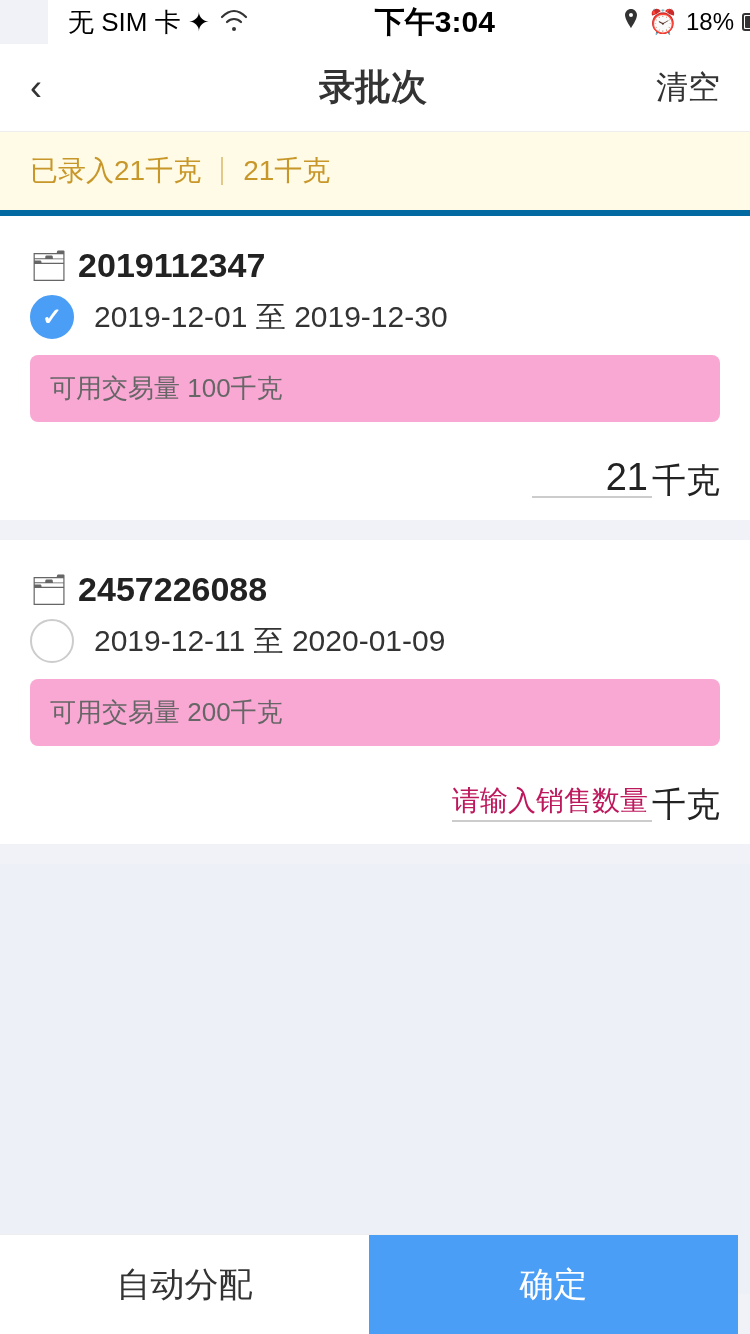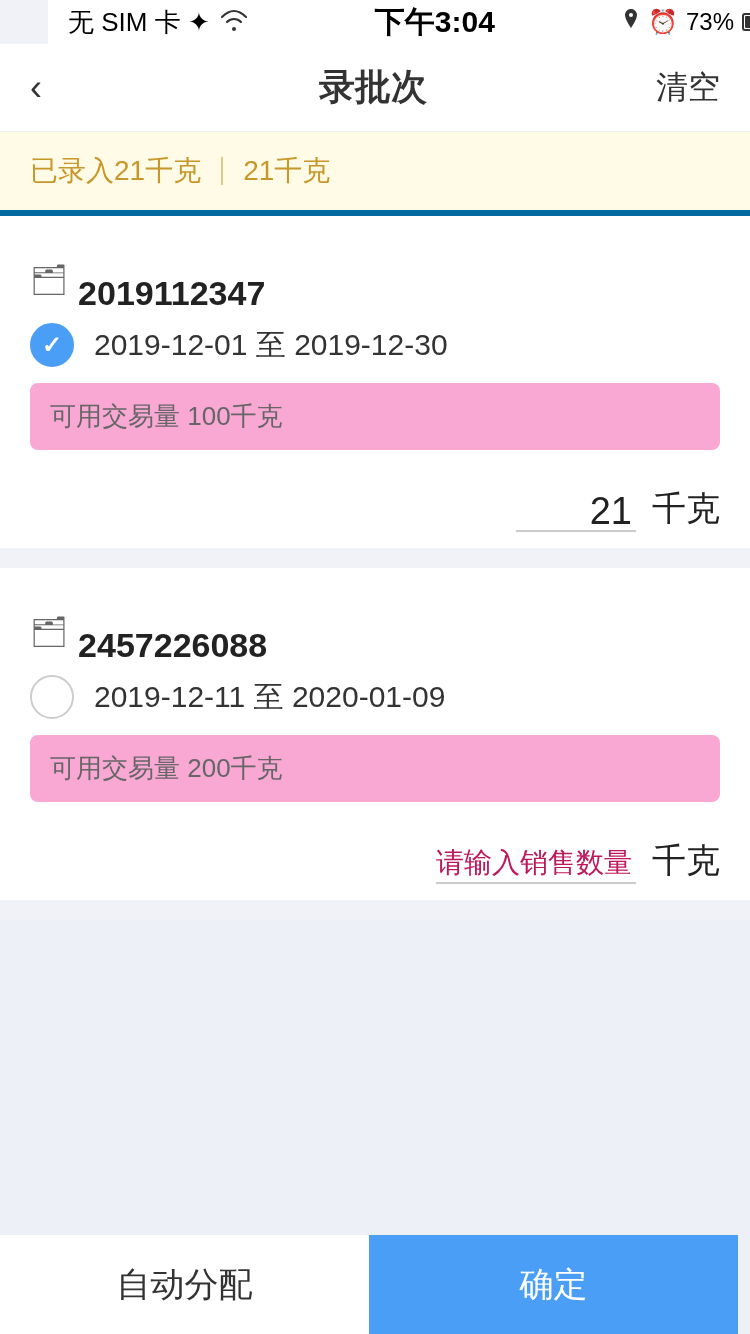--- a/index.html
+++ b/index.html
@@ -128,21 +128,20 @@
       gap: 10px;
     }
     .batch-icon {
       font-size: 30px;
       color: #666;
     }
     .batch-id {
       font-size: 34px;
       font-weight: 600;
       color: #222;
-      margin-top: 28px;
     }
     .batch-date-row {
       display: flex;
       align-items: center;
       padding: 0 38px 16px 30px;
       gap: 20px;
     }
     .radio-circle {
       width: 44px;
       height: 44px;
@@ -176,24 +175,23 @@
       padding: 16px 20px;
     }
     .batch-avail-text {
       font-size: 26px;
       color: #666;
     }
 
     
     .qty-row {
       display: flex;
-      align-items: flex-end;
+      align-items: flex-start;
       justify-content: flex-end;
       padding: 16px 30px;
-      gap: 16px;
       background: #fff;
     }
     .qty-value {
       font-size: 38px;
       color: #222;
       font-weight: 500;
     }
     .qty-unit {
       font-size: 34px;
       color: #222;
@@ -272,21 +270,21 @@
     </span>
   </div>
   <div class="status-center">下午3:04</div>
   <div class="status-right">
     <span>
       <svg width="18" height="22" viewBox="0 0 18 22">
           <path d="M9 1C5.7 1 3 3.7 3 7c0 4.5 6 13 6 13s6-8.5 6-13c0-3.3-2.7-6-6-6zm0 8a2 2 0 1 1 0-4 2 2 0 0 1 0 4z" fill="#333"></path>
         </svg>
     </span>
     <span>⏰</span>
-    <span>73%</span>
+    <span>18%</span>
     <div class="battery">
       <div class="battery-fill"></div>
     </div>
   </div>
 </div>
 
 <div class="nav-bar">
   <span class="nav-back">‹</span>
   <span class="nav-title">录批次</span>
   <span class="nav-clear">清空</span>

